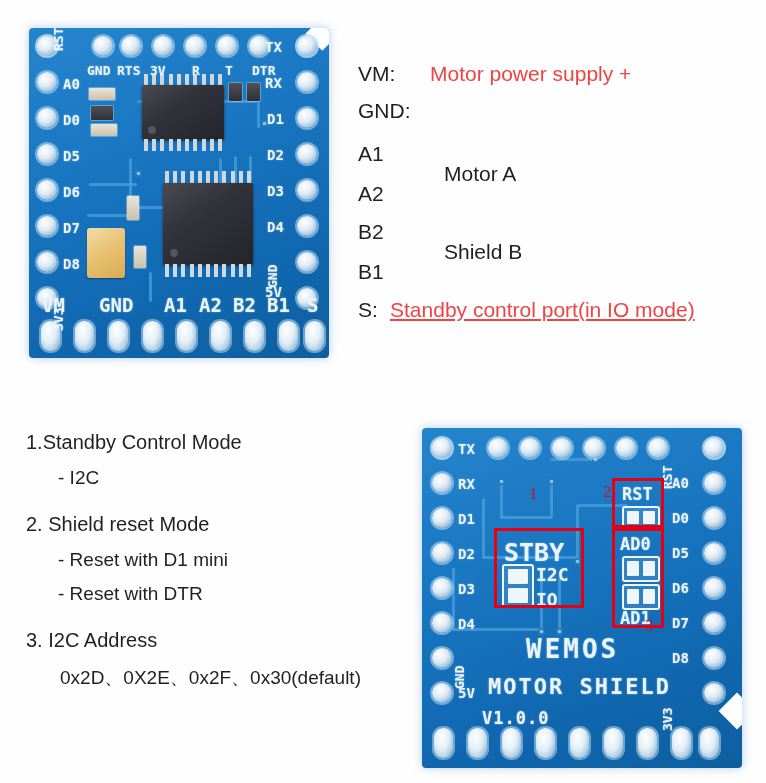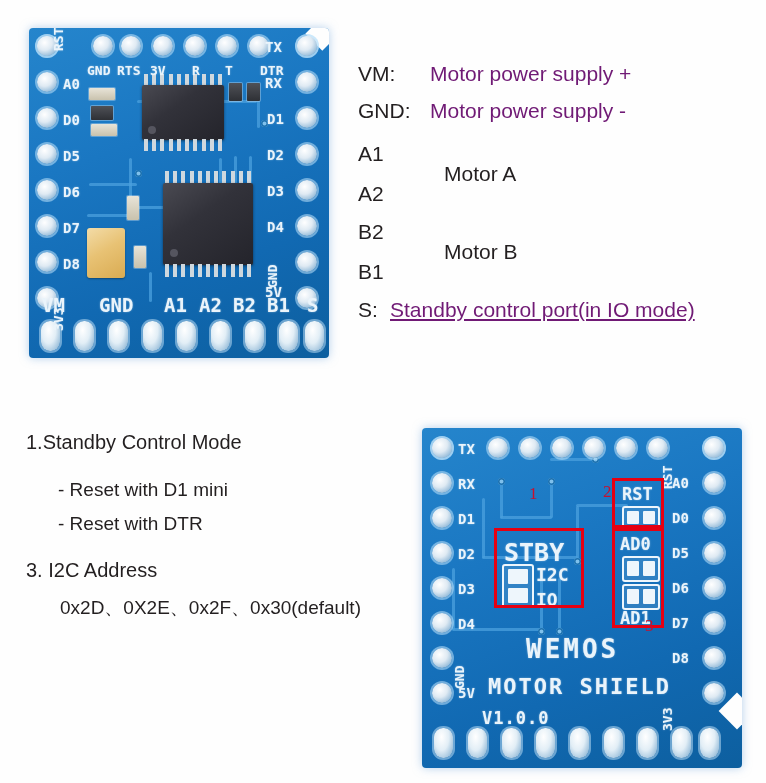--- a/index.html
+++ b/index.html
@@ -155,21 +155,21 @@
   .lg-key {
     position: absolute;
     left: 0;
     font-size: 21px;
     color: #231f20;
   }
   .lg-val {
     position: absolute;
     left: 72px;
     font-size: 21px;
-    color: #701a75;
+    color: #ef4444;
     white-space: nowrap;
   }
   .grp {
     position: relative;
   }
   .grp .lg-key { font-size: 21px; }
   .grp .grp-val {
     position: absolute;
     left: 86px;
     font-size: 21px;
@@ -350,65 +350,66 @@
     <div class="silk" style="left:238px; top:156px; font-size:14px;">D3</div>
     <div class="silk" style="left:238px; top:192px; font-size:14px;">D4</div>
     <div class="silk rot" style="left:250px; top:247px; font-size:13px;">GND</div>
     <div class="silk" style="left:236px; top:257px; font-size:14px;">5V</div>
 
     <div class="silk" style="left:58px; top:36px; font-size:13px;">GND</div>
     <div class="silk" style="left:88px; top:36px; font-size:13px;">RTS</div>
     <div class="silk" style="left:121px; top:36px; font-size:13px;">3V</div>
     <div class="silk" style="left:163px; top:36px; font-size:13px;">R</div>
     <div class="silk" style="left:196px; top:36px; font-size:13px;">T</div>
-    <div class="silk" style="left:216px; top:36px; font-size:13px;padding-left:15px;">DTR</div>
+    <div class="silk" style="left:208px; top:36px; font-size:13px;padding-left:15px;">DTR</div>
 
     <div class="silk" style="left:13px; top:268px; font-size:19px;">VM</div>
     <div class="silk" style="left:70px; top:268px; font-size:19px;">GND</div>
     <div class="silk" style="left:135px; top:268px; font-size:19px;">A1</div>
     <div class="silk" style="left:170px; top:268px; font-size:19px;">A2</div>
     <div class="silk" style="left:204px; top:268px; font-size:19px;">B2</div>
     <div class="silk" style="left:238px; top:268px; font-size:19px;">B1</div>
     <div class="silk" style="left:278px; top:268px; font-size:19px;">S</div>
   </div>
 </div>
 
 <div class="legend">
 
   <div class="legend-row">
     <span class="lg-key">VM:</span>
     <span class="lg-val">Motor power supply +</span>
   </div>
 
   <div class="legend-row">
     <span class="lg-key">GND:</span>
-    <span class="lg-val">Motor power supply -</span>
   </div>
 
   <div class="grp" style="height:80px;">
     <span class="lg-key" style="top:6px;">A1</span>
     <span class="lg-key" style="top:46px;">A2</span>
     <span class="grp-val" style="top:26px;">Motor A</span>
   </div>
 
   <div class="grp" style="height:80px;">
     <span class="lg-key" style="top:4px;">B2</span>
     <span class="lg-key" style="top:44px;">B1</span>
-    <span class="grp-val" style="top:24px;">Motor B</span>
+    <span class="grp-val" style="top:24px;">Shield B</span>
   </div>
 
   <div class="legend-row" style="margin-top:2px;">
     <span class="lg-key">S:</span>
     <span class="lg-val" style="left:32px;text-decoration:underline;">Standby control port(in IO mode)</span>
   </div>
 </div>
 
 <div class="notes">
   <p class="note-h">1.Standby Control Mode</p>
+  <p class="note-s">- I2C</p>
   <div class="note-gap"></div>
+  <p class="note-h">2. Shield reset Mode</p>
   <p class="note-s">- Reset with D1 mini</p>
   <p class="note-s">- Reset with DTR</p>
   <div class="note-gap"></div>
   <p class="note-h">3. I2C Address</p>
   <p class="note-addr">0x2D、0X2E、0x2F、0x30(default)</p>
 </div>
 
 <div class="board" style="left:422px; top:428px; width:320px; height:340px;">
   <div class="board-inner">
 

